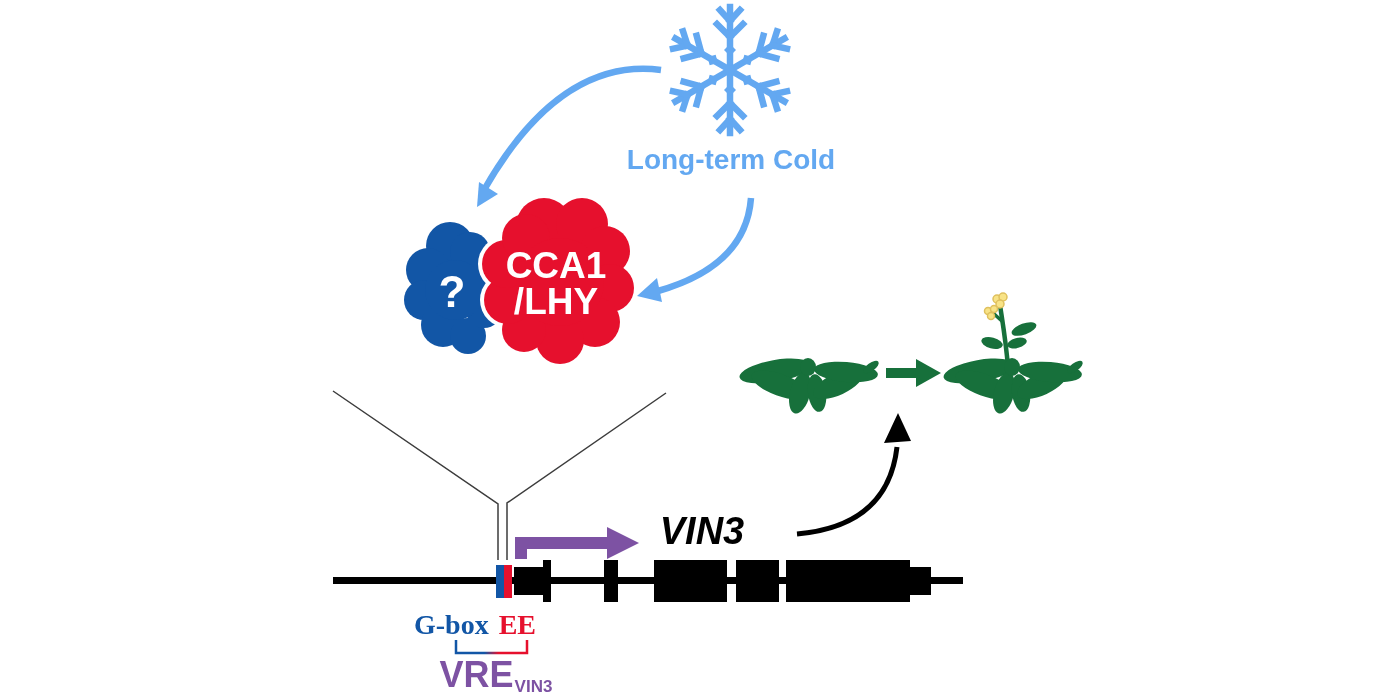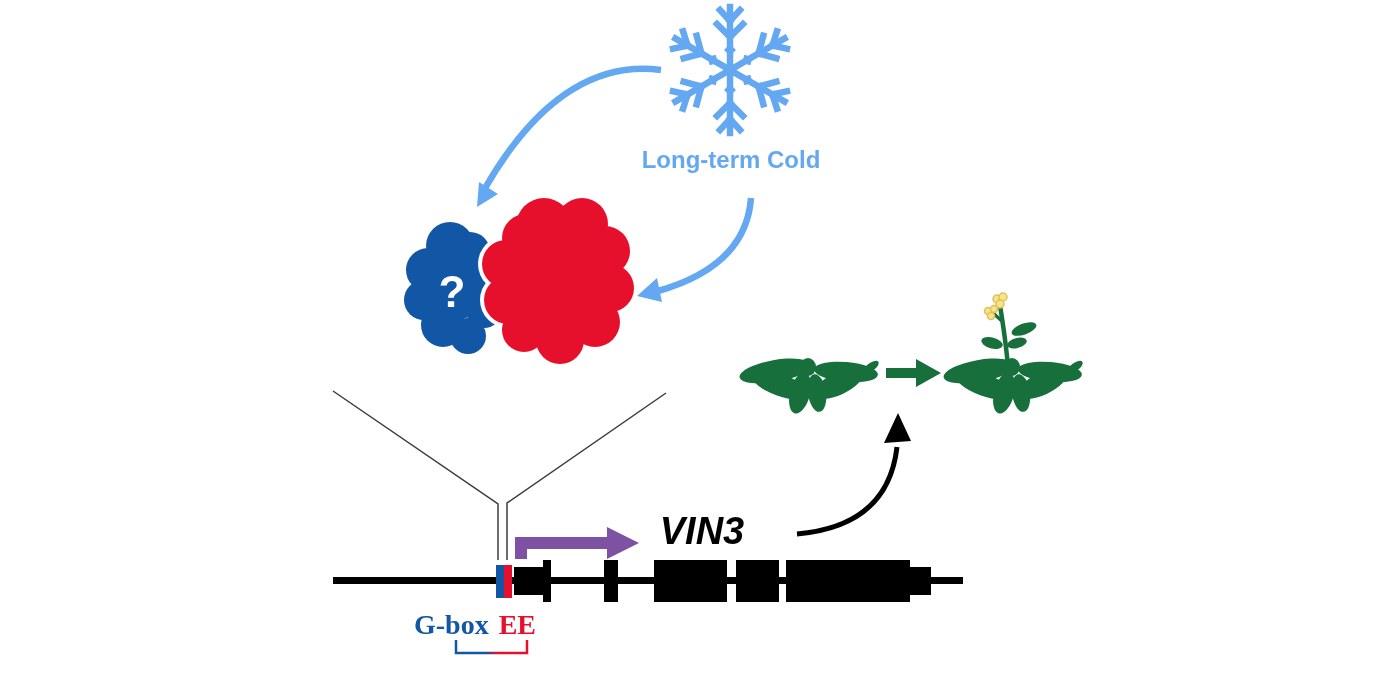--- a/index.html
+++ b/index.html
@@ -10,21 +10,21 @@
   html,body{margin:0;padding:0;background:#ffffff;}
   .canvas{
     position:relative;width:1400px;height:700px;background:#ffffff;overflow:hidden;
     font-family:"Liberation Sans", sans-serif;
   }
   .canvas svg{position:absolute;left:0;top:0;}
   .t{
     position:absolute;transform:translate(-50%,-50%);
     white-space:nowrap;font-weight:bold;line-height:1;
   }
-  .cold-label{color:var(--light-blue);font-size:24px;}
+  .cold-label{color:var(--light-blue);font-size:28px;}
   .q-label{color:#ffffff;font-size:44px;}
   .cca-label{color:#ffffff;font-size:37px;text-align:center;line-height:36px;}
   .seq{font-size:33px;letter-spacing:-1px;}
   .seq .dots{color:var(--gray);letter-spacing:3px;}
   .seq .gbox{color:var(--deep-blue);}
   .seq .middot{color:var(--gray);margin:0 2px;}
   .seq .ee{color:var(--red);}
   .gene-name{color:var(--ink);font-size:38px;font-style:italic;}
   .site-labels{font-size:28px;}
   .site-labels .gbox{color:var(--deep-blue);}
@@ -181,22 +181,29 @@
           <circle cx="-18" cy="-68" r="3.5"></circle>
           <circle cx="-21" cy="-61" r="3.5"></circle>
       </g>
     </g>
   </svg>
 
   <div class="t cold-label" style="left:731px;top:160px;">Long-term Cold</div>
 
   <div class="t q-label" style="left:452px;top:292px;">?</div>
 
+  <div class="t cca-label" style="left:556px;top:284px;">
+    <span>CCA1</span><br>
+    <span>/LHY</span>
+  </div>
 
 
   <div class="t gene-name" style="left:702px;top:531px;">VIN3</div>
 
   <div class="t site-labels" style="left:475px;top:625px;font-family:Liberation Serif, serif;">
     <span class="gbox">G-box</span><span class="ee">EE</span>
   </div>
 
+  <div class="t vre-label" style="left:496px;top:675px;">
+    <span>VRE</span><span class="sub">VIN3</span>
+  </div>
 
 </div>
 
 </body></html>

